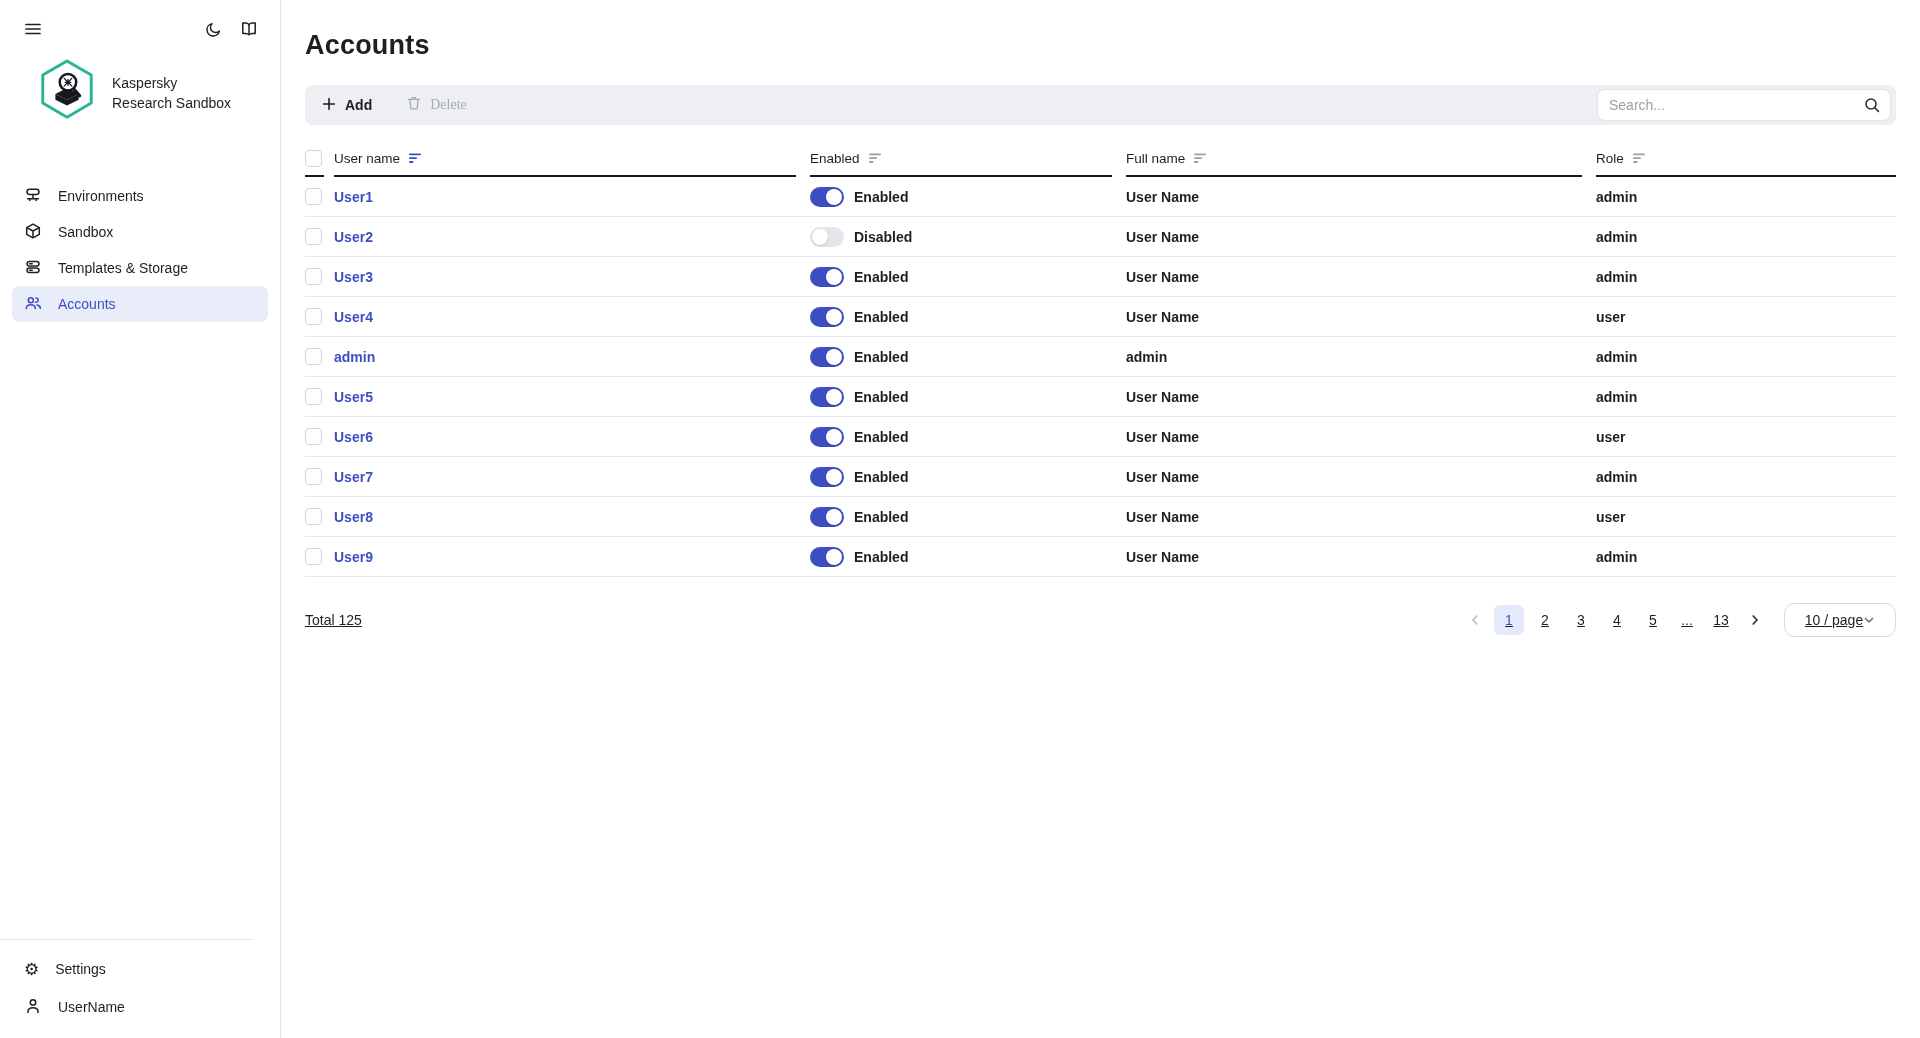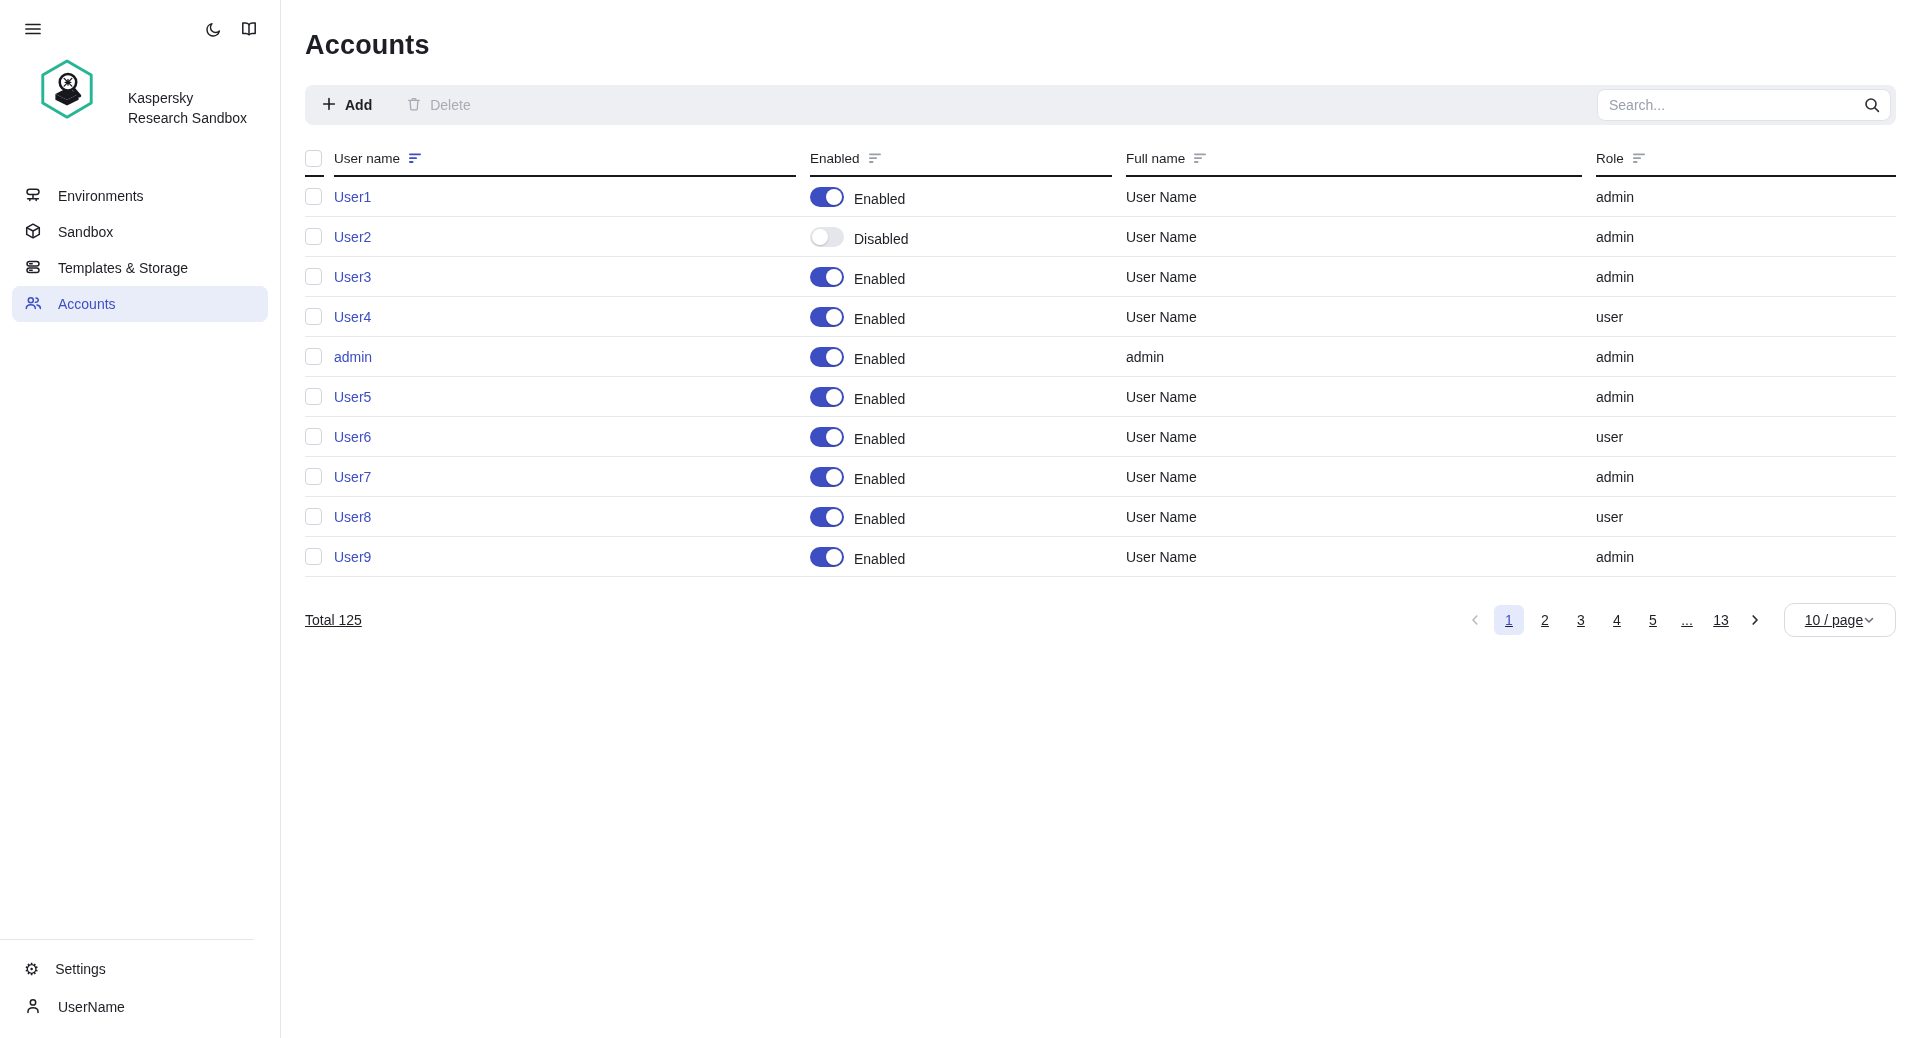--- a/index.html
+++ b/index.html
@@ -3,53 +3,53 @@
 <meta charset="utf-8">
 <style>
   * { margin:0; padding:0; box-sizing:border-box; }
   html,body { width:1920px; height:1038px; background:#fff; font-family:"Liberation Sans", sans-serif; color:#1d1f25; overflow:hidden; }
 
   
   .sidebar { position:fixed; left:0; top:0; width:281px; height:1038px; background:#fff; border-right:1px solid #e4e6ea; display:flex; flex-direction:column; }
   .sb-top { display:flex; align-items:center; justify-content:space-between; padding:20px 22px 0 24px; }
   .sb-top-right { display:flex; align-items:center; gap:18px; }
   .icon-btn { background:none; border:none; cursor:pointer; display:flex; align-items:center; color:#1d1f25; padding:0; }
-  .brand { display:flex; align-items:flex-end; gap:30px; margin:20px 0 0 36px; }
+  .brand { display:flex; align-items:center; gap:14px; margin:20px 0 0 36px; }
   .brand-text { font-size:14px; line-height:20px; color:#1d1f25; }
   .nav { margin-top:50px; display:flex; flex-direction:column; }
   .nav-item { display:flex; align-items:center; gap:16px; height:36px; margin:0 12px; padding:0 12px; border-radius:8px; font-size:14px; color:#1d1f25; cursor:pointer; }
   .nav-item svg { flex:0 0 auto; }
   .nav-item.active { background:#e9edf9; color:#3d4ec2; font-weight:500; }
   .sb-footer { margin-top:auto; padding-bottom:12px; }
   .sb-divider { height:1px; background:#e4e6ea; margin:0 26px 10px 0; }
   .sb-foot-item { display:flex; align-items:center; gap:16px; height:38px; padding:0 24px; font-size:14px; cursor:pointer; }
   .gear-glyph { font-size:17px; line-height:1; }
 
   
   .main { margin-left:281px; padding:0 24px; }
   .page-title { font-size:27px; font-weight:700; letter-spacing:.2px; margin-top:30px; }
 
   .toolbar { margin-top:24px; height:40px; background:#edeff3; border-radius:8px; display:flex; align-items:center; padding:0 5px 0 16px; }
   .tb-btn { display:flex; align-items:center; gap:8px; background:none; border:none; font-size:14px; font-family:inherit; cursor:pointer; }
   .tb-add { color:#1d1f25; font-weight:600; }
-  .tb-delete { color:#a7acb5; margin-left:34px; font-weight:400; }
+  .tb-delete { color:#a7acb5; margin-left:34px; font-weight:400;font-family:Liberation Serif, serif; }
   .search-wrap { margin-left:auto; position:relative; }
   .search-input { width:294px; height:32px; border:1px solid #e0e3e8; border-radius:8px; background:#fff; font-size:14px; font-family:inherit; color:#1d1f25; padding:0 36px 0 11px; outline:none; }
   .search-input::placeholder { color:#9aa0a9; }
   .search-ico { position:absolute; right:10px; top:7px; pointer-events:none; }
 
   
   .grid-row { display:grid; grid-template-columns:29px 476px 316px 470px 1fr; align-items:center; }
   .thead { margin-top:16px; height:36px; }
   .th { font-size:13.5px; font-weight:500; display:flex; align-items:center; gap:8px; height:100%; border-bottom:2px solid #17181c; margin-right:14px; cursor:pointer; }
   .th.cb-col { margin-right:10px; }
   .sort-ico { color:#9ba0a8; display:flex; }
   .sort-ico.sorted { color:#3d4ec2; }
   .trow { height:40px; border-bottom:1px solid #e7e8eb; }
-  .cell { font-size:14px; display:flex; align-items:flex-end; }
+  .cell { font-size:14px; display:flex; align-items:center;font-weight:bold; }
   .checkbox { width:17px; height:17px; border:1px solid #d2d5db; border-radius:4px; background:#fff; cursor:pointer; }
   .user-link { color:#3d4ec2; text-decoration:none; cursor:pointer; }
   .toggle { width:34px; height:20px; border-radius:10px; position:relative; cursor:pointer; flex:0 0 auto; }
   .toggle.on { background:#3d4ec2; }
   .toggle.off { background:#e4e6eb; }
   .toggle .knob { position:absolute; top:2px; width:16px; height:16px; border-radius:50%; background:#fff; box-shadow:0 1px 2px rgba(0,0,0,.18); }
   .toggle.on .knob { right:2px; }
   .toggle.off .knob { left:2px; }
   .status-label { margin-left:10px; }
 

